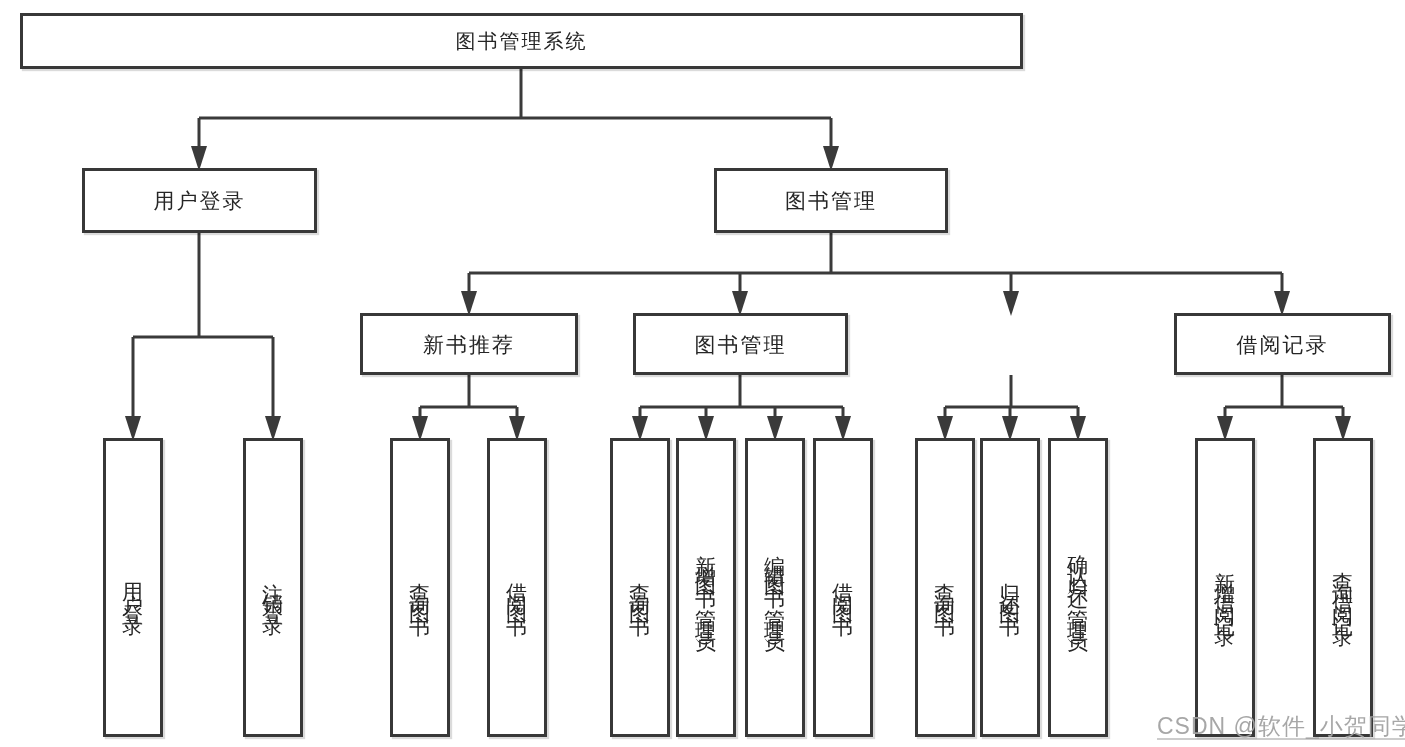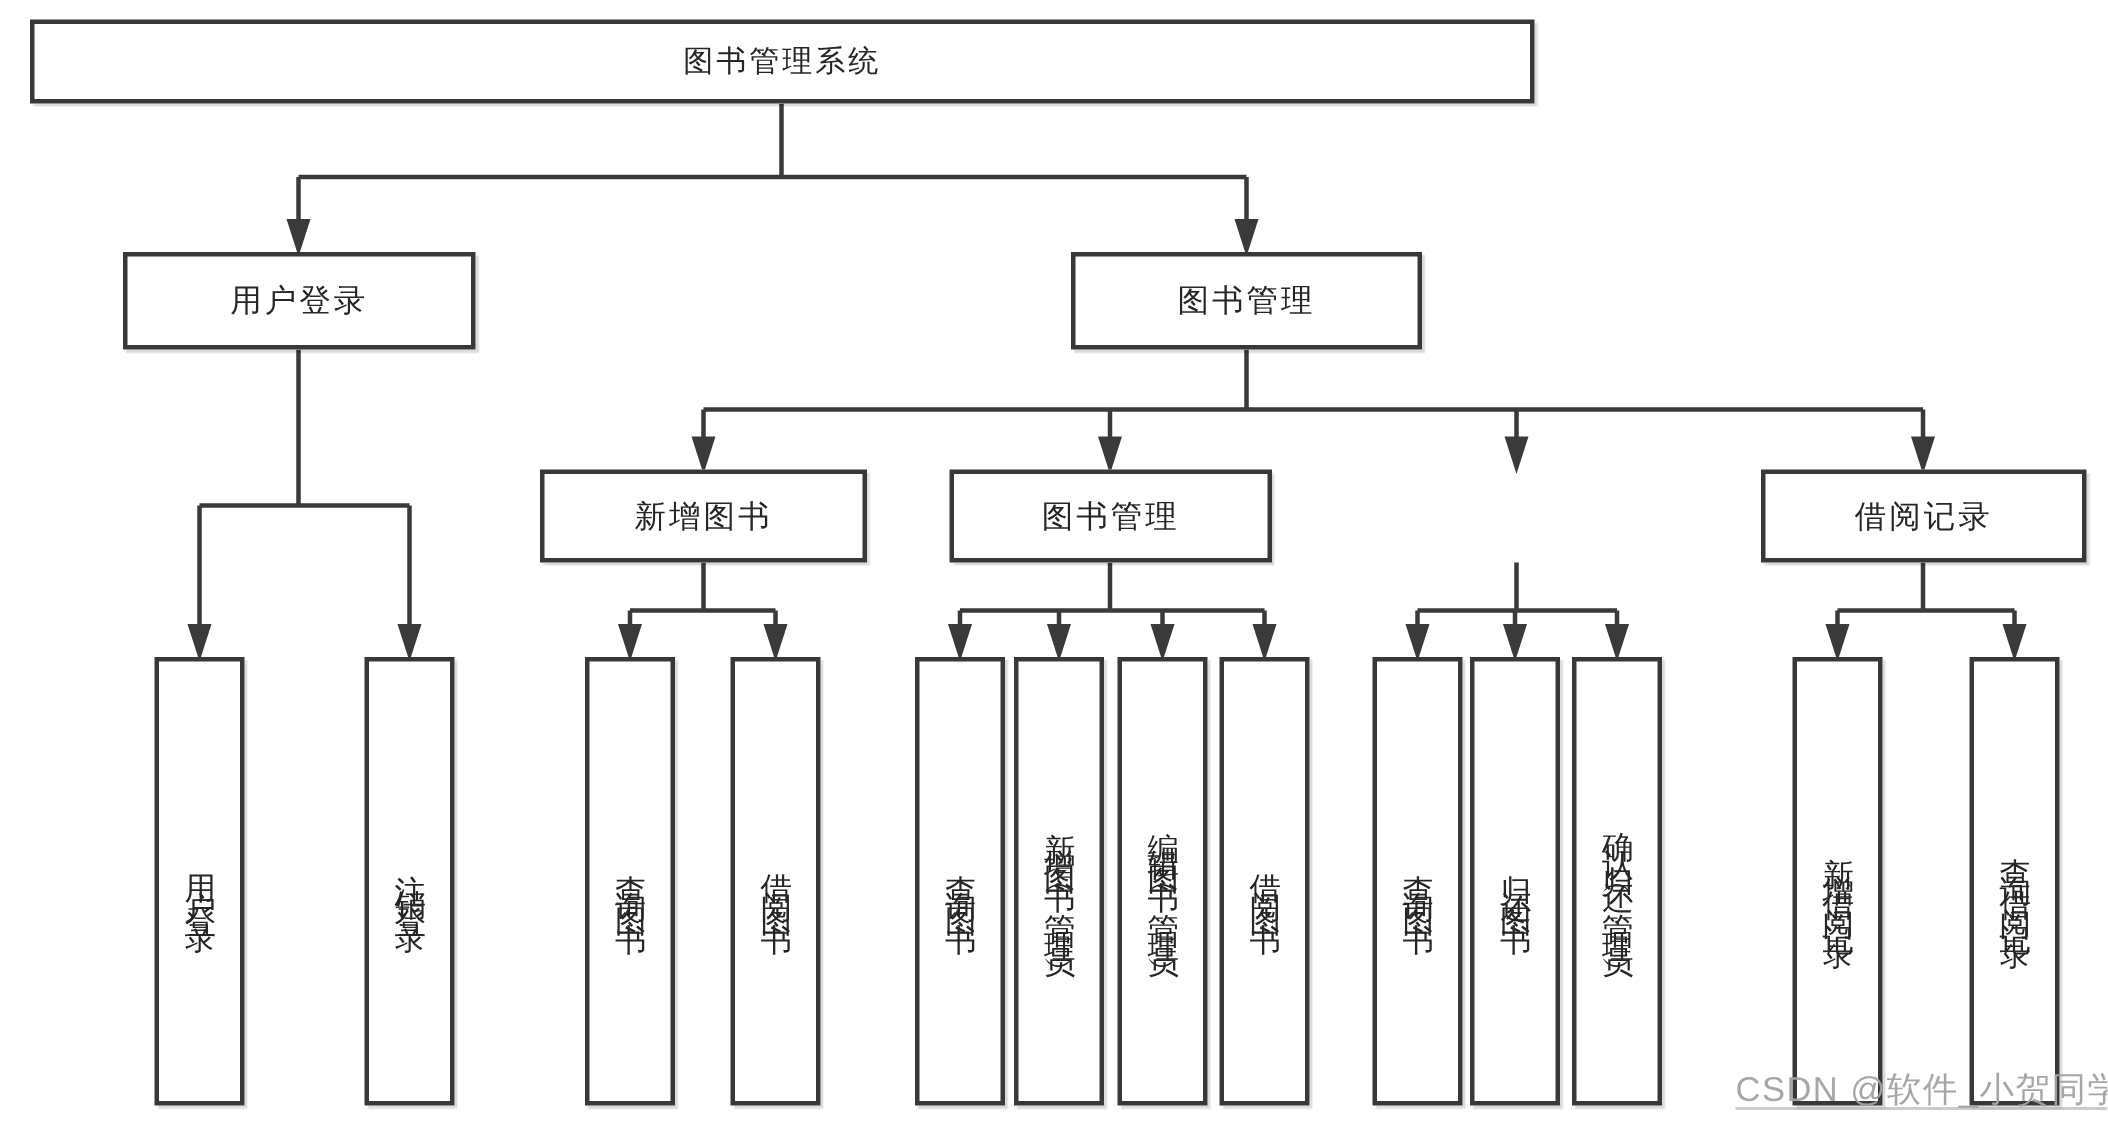--- a/index.html
+++ b/index.html
@@ -93,21 +93,21 @@
   </div>
 
   <div class="box n-l2-1">
     <span class="hlabel">用户登录</span>
   </div>
   <div class="box n-l2-2">
     <span class="hlabel">图书管理</span>
   </div>
 
   <div class="box n-l3-1">
-    <span class="hlabel">新增图书</span>
+    <span class="hlabel">新书推荐</span>
   </div>
   <div class="box n-l3-2">
     <span class="hlabel">图书管理</span>
   </div>
   <div class="box n-l3-4">
     <span class="hlabel">借阅记录</span>
   </div>
 
   <div class="box leaf lf-1">
     <span class="vlabel">用户登录</span>

